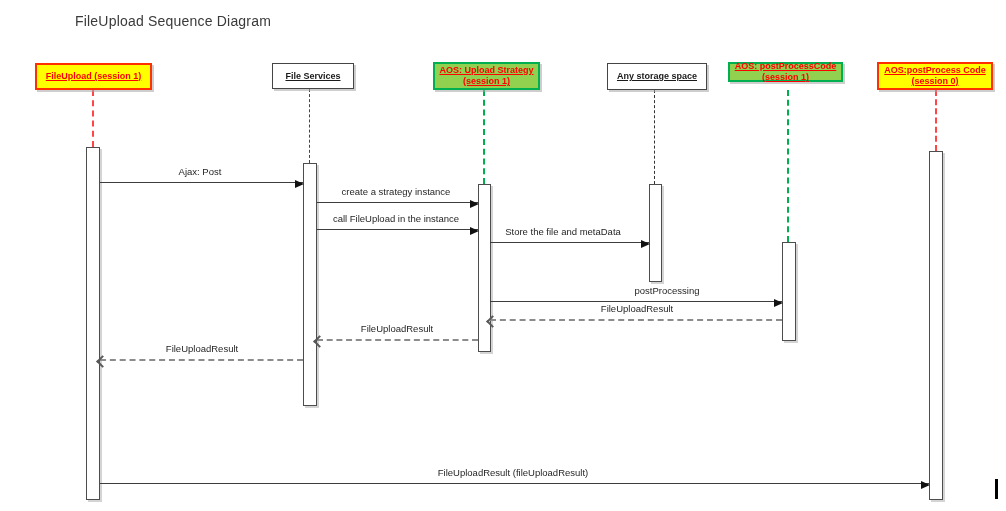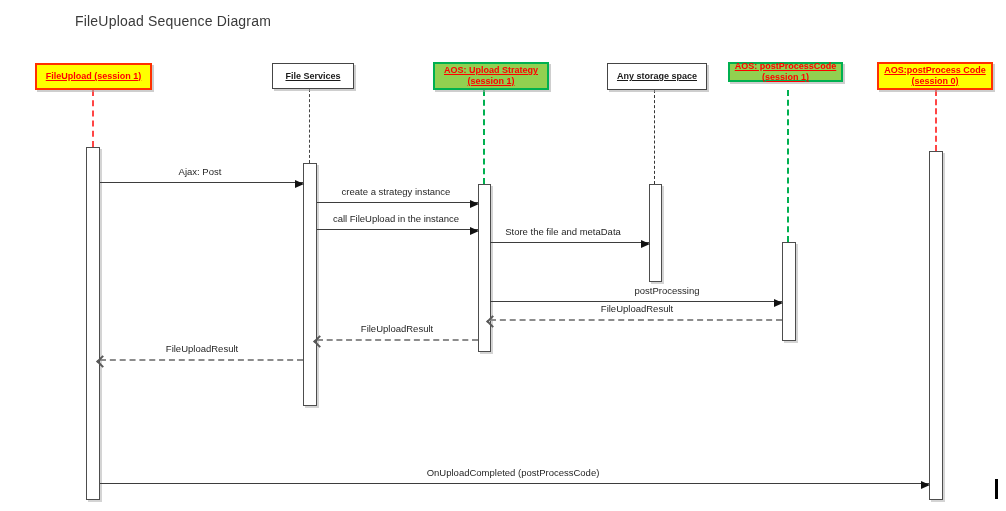--- a/index.html
+++ b/index.html
@@ -52,21 +52,21 @@
       <div class="actor-box" style="left: 35px; top: 63px; width: 117px; height: 27px; background: rgb(255, 255, 0); border-color: rgb(255, 48, 0); border-width: 2px; color: rgb(255, 0, 0);">
         <div class="ln">FileUpload (session 1)</div>
       </div>
       <div class="activation-bar" style="left: 86px; top: 147px; width: 14px; height: 353px;"></div>
       <div class="lifeline" style="left: 309px; top: 89px; height: 74px; border-left: 1.5px dashed rgb(69, 69, 69);"></div>
       <div class="actor-box" style="left: 272px; top: 63px; width: 82px; height: 26px; background: rgb(255, 255, 255); border-color: rgb(69, 69, 69); border-width: 1.5px; color: rgb(26, 26, 26);">
         <div class="ln">File Services</div>
       </div>
       <div class="activation-bar" style="left: 303px; top: 163px; width: 14px; height: 243px;"></div>
       <div class="lifeline" style="left: 483px; top: 90px; height: 94px; border-left: 2px dashed rgb(0, 176, 80);"></div>
-      <div class="actor-box" style="left: 433px; top: 62px; width: 116px; height: 28px; background: rgb(146, 208, 80); border-color: rgb(0, 176, 80); border-width: 2px; color: rgb(255, 0, 0);">
+      <div class="actor-box" style="left: 433px; top: 62px; width: 107px; height: 28px; background: rgb(146, 208, 80); border-color: rgb(0, 176, 80); border-width: 2px; color: rgb(255, 0, 0);">
         <div class="ln">AOS: Upload Strategy</div>
         <div class="ln">(session 1)</div>
       </div>
       <div class="activation-bar" style="left: 478px; top: 184px; width: 13px; height: 168px;"></div>
       <div class="lifeline" style="left: 654px; top: 90px; height: 94px; border-left: 1.5px dashed rgb(51, 51, 51);"></div>
       <div class="actor-box" style="left: 607px; top: 63px; width: 100px; height: 27px; background: rgb(255, 255, 255); border-color: rgb(69, 69, 69); border-width: 1.5px; color: rgb(26, 26, 26);">
         <div class="ln">Any storage space</div>
       </div>
       <div class="activation-bar" style="left: 649px; top: 184px; width: 13px; height: 98px;"></div>
       <div class="lifeline" style="left: 787px; top: 90px; height: 152px; border-left: 2px dashed rgb(0, 176, 80);"></div>
@@ -109,16 +109,16 @@
         <div class="ah-open left"></div>
       </div>
       <div class="msg-label" style="left: 397px; top: 323px;">FileUploadResult</div>
       <div class="msg-line dashed" style="left: 100px; top: 359px; width: 203px;">
         <div class="ah-open left"></div>
       </div>
       <div class="msg-label" style="left: 202px; top: 343px;">FileUploadResult</div>
       <div class="msg-line solid" style="left: 100px; top: 483px; width: 829px;">
         <div class="ah-filled right"></div>
       </div>
-      <div class="msg-label" style="left: 513px; top: 467px;">OnUploadCompleted (postProcessCode)</div>
+      <div class="msg-label" style="left: 513px; top: 467px;">FileUploadResult (fileUploadResult)</div>
     </div>
   <div class="cursor-mark"></div>
 </div>
 
 </body></html>

